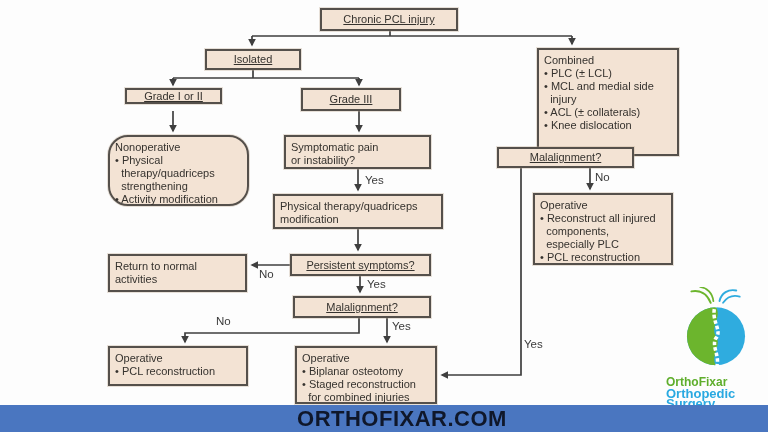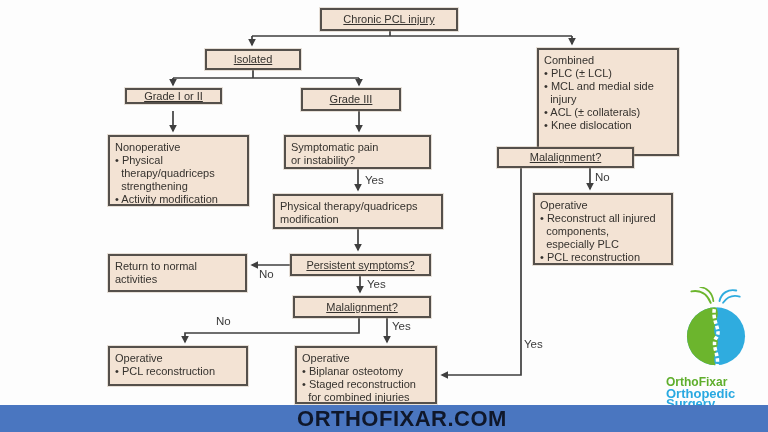--- a/index.html
+++ b/index.html
@@ -13,21 +13,21 @@
     background:#f3e3d4;border:2px solid #55504b;
     color:#35322e;font-size:11px;line-height:13px;
     white-space:pre-wrap;padding:4px 5px;
     box-shadow:0 0 0 1px rgba(190,168,146,.35);
   }
   .node.center{display:flex;align-items:center;justify-content:center;text-align:center;padding:2px 4px;text-decoration:underline;}
   #n-chronic {left:320px;top:8px;width:138px;height:23px;}
   #n-isolated{left:205px;top:49px;width:96px;height:21px;}
   #n-grade12 {left:125px;top:88px;width:97px;height:16px;}
   #n-grade3  {left:301px;top:88px;width:100px;height:23px;}
-  #n-nonop   {left:108px;top:135px;width:141px;height:71px;}
+  #n-nonop   {left:108px;top:135px;width:141px;height:71px;border-radius:20px;}
   #n-sympt   {left:284px;top:135px;width:147px;height:34px;}
   #n-pt      {left:273px;top:194px;width:170px;height:35px;}
   #n-persist {left:290px;top:254px;width:141px;height:22px;}
   #n-return  {left:108px;top:254px;width:139px;height:38px;}
   #n-malmid  {left:293px;top:296px;width:138px;height:22px;}
   #n-opleft  {left:108px;top:346px;width:140px;height:40px;}
   #n-opmid   {left:295px;top:346px;width:142px;height:58px;}
   #n-combined{left:497px;top:48px;width:142px;height:108px;margin-left:40px;}
   #n-malright{left:497px;top:147px;width:137px;height:21px;}
   #n-opright {left:533px;top:193px;width:140px;height:72px;}

